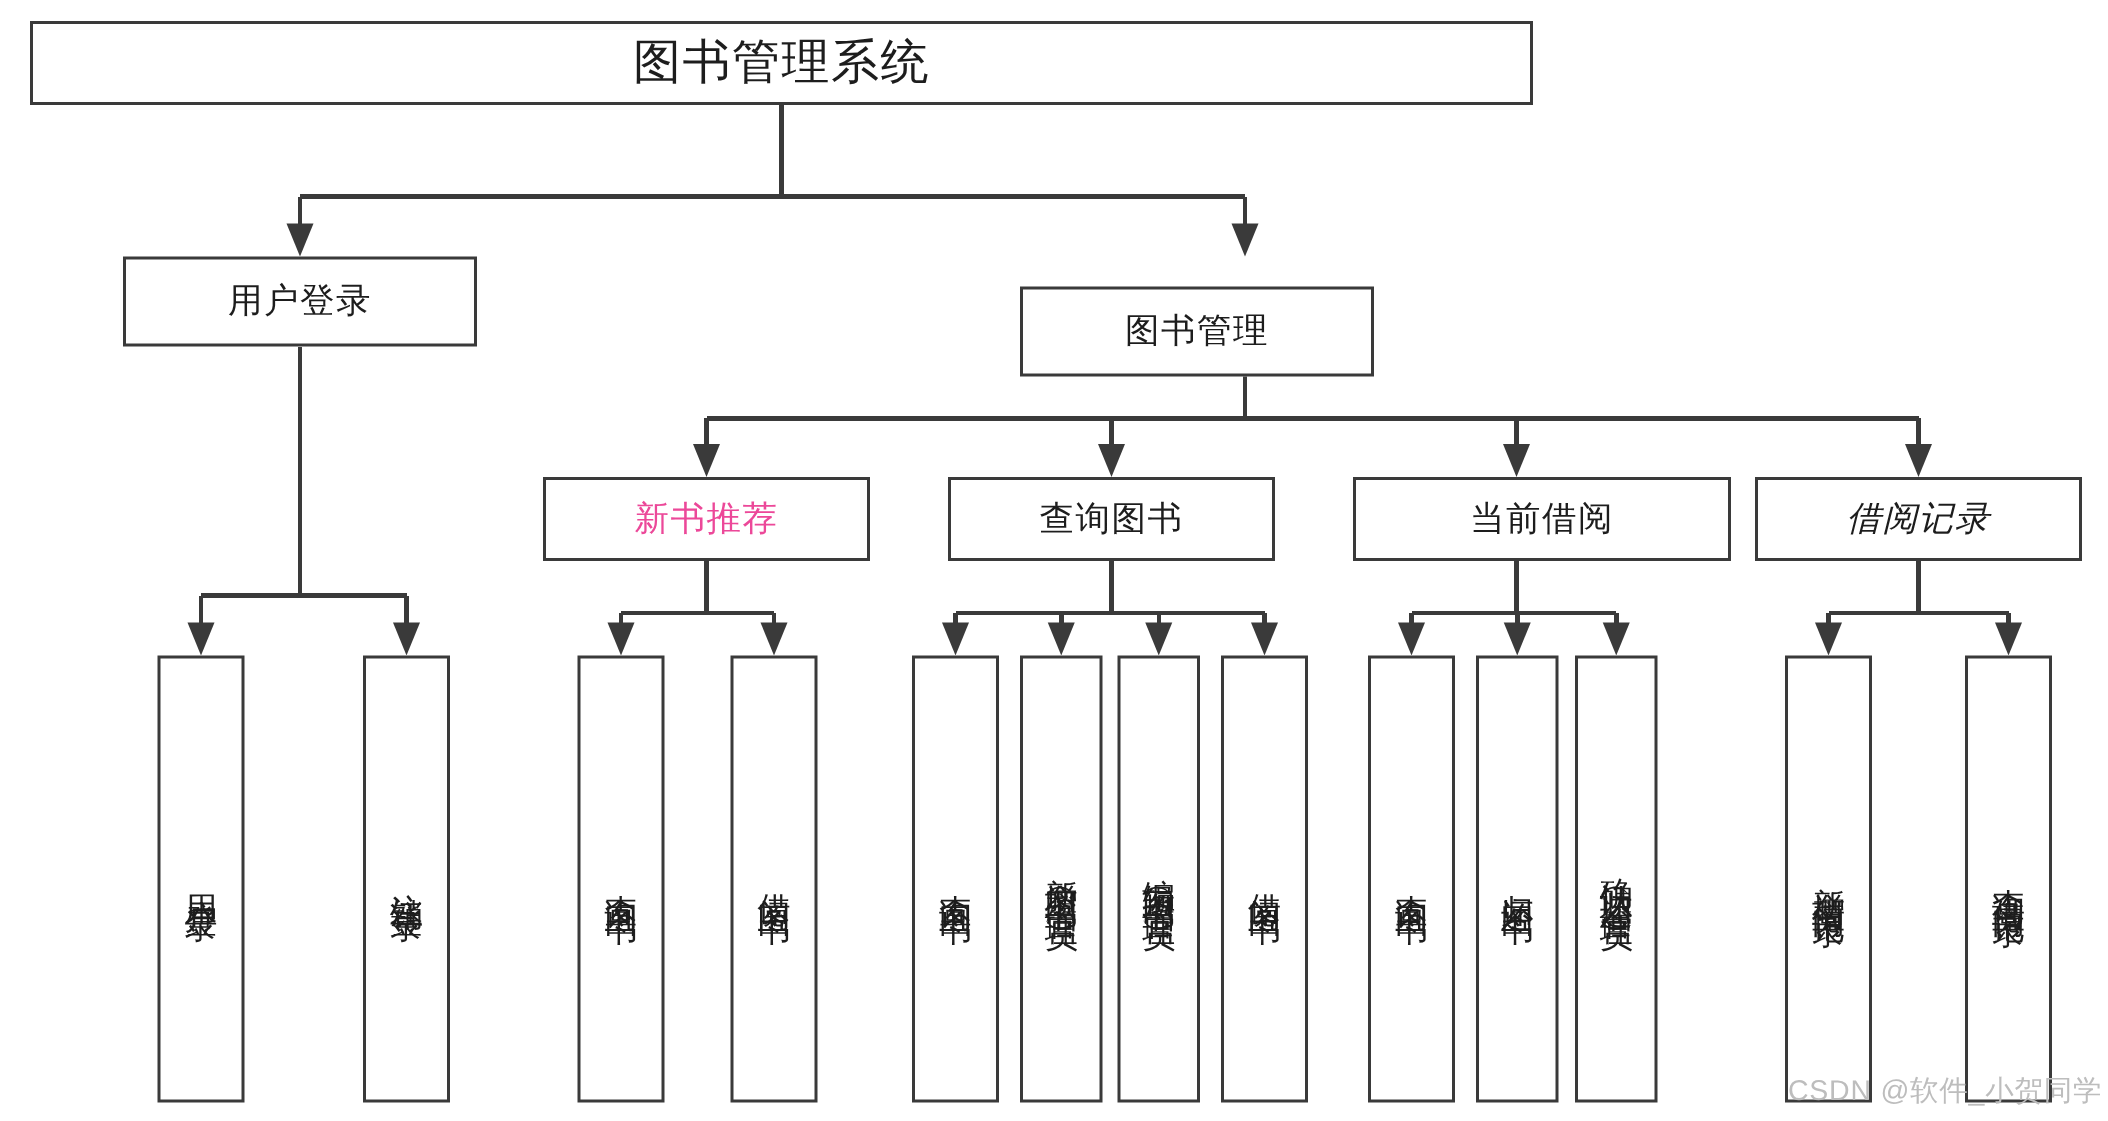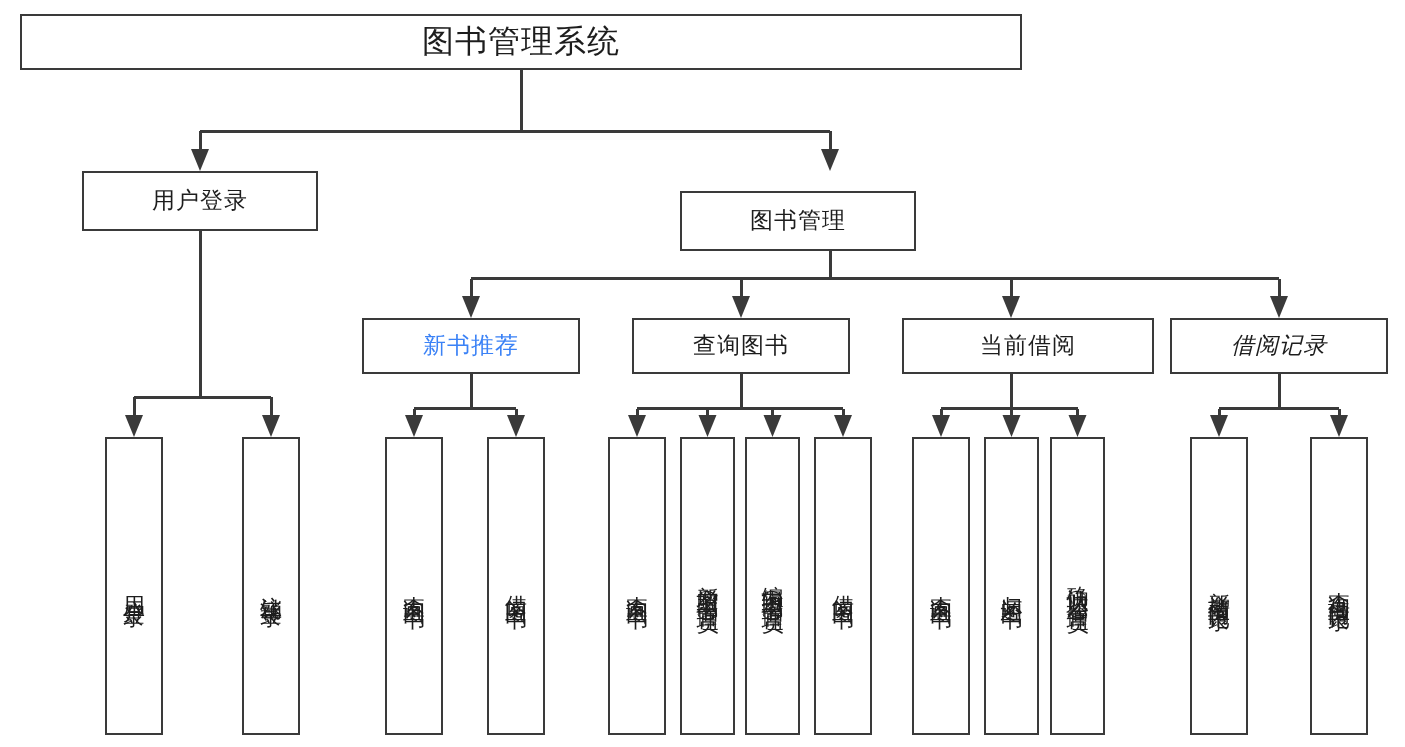--- a/index.html
+++ b/index.html
@@ -136,21 +136,21 @@
       <div class="node h root" style="left: 20px; top: 14px; width: 1002px; height: 56px; border-color: rgb(58, 58, 58);">
         <span class="lbl" style="color: rgb(29, 29, 29);">图书管理系统</span>
       </div>
       <div class="node h" style="left: 82px; top: 171px; width: 236px; height: 60px; border-color: rgb(58, 58, 58);">
         <span class="lbl" style="color: rgb(29, 29, 29);">用户登录</span>
       </div>
       <div class="node h" style="left: 680px; top: 171px; width: 236px; height: 60px; border-color: rgb(58, 58, 58); margin-top: 20px;">
         <span class="lbl" style="color: rgb(29, 29, 29);">图书管理</span>
       </div>
       <div class="node h" style="left: 362px; top: 318px; width: 218px; height: 56px; border-color: rgb(58, 58, 58);">
-        <span class="lbl" style="color: #3b82f6;">新书推荐</span>
+        <span class="lbl" style="color: #ec4899;">新书推荐</span>
       </div>
       <div class="node h" style="left: 632px; top: 318px; width: 218px; height: 56px; border-color: rgb(58, 58, 58);">
         <span class="lbl" style="color: rgb(29, 29, 29);">查询图书</span>
       </div>
       <div class="node h" style="left: 902px; top: 318px; width: 252px; height: 56px; border-color: rgb(58, 58, 58);">
         <span class="lbl" style="color: rgb(29, 29, 29);">当前借阅</span>
       </div>
       <div class="node h" style="left: 1170px; top: 318px; width: 218px; height: 56px; border-color: rgb(58, 58, 58);">
         <span class="lbl" style="color: rgb(29, 29, 29); font-style: italic;">借阅记录</span>
       </div>
@@ -187,13 +187,14 @@
       <div class="node v" style="left: 1050px; top: 437px; width: 55px; height: 298px; border-color: rgb(58, 58, 58);">
         <span class="lbl" style="color: rgb(29, 29, 29);">确认归还（管理员）</span>
       </div>
       <div class="node v" style="left: 1190px; top: 437px; width: 58px; height: 298px; border-color: rgb(58, 58, 58);">
         <span class="lbl" style="color: rgb(29, 29, 29);">新增借阅记录</span>
       </div>
       <div class="node v" style="left: 1310px; top: 437px; width: 58px; height: 298px; border-color: rgb(58, 58, 58);">
         <span class="lbl" style="color: rgb(29, 29, 29);">查询借阅记录</span>
       </div>
     </div>
+  <div class="watermark" style="left:1192px; top:714px;">CSDN @软件_小贺同学</div>
 </div>
 
 </body></html>

